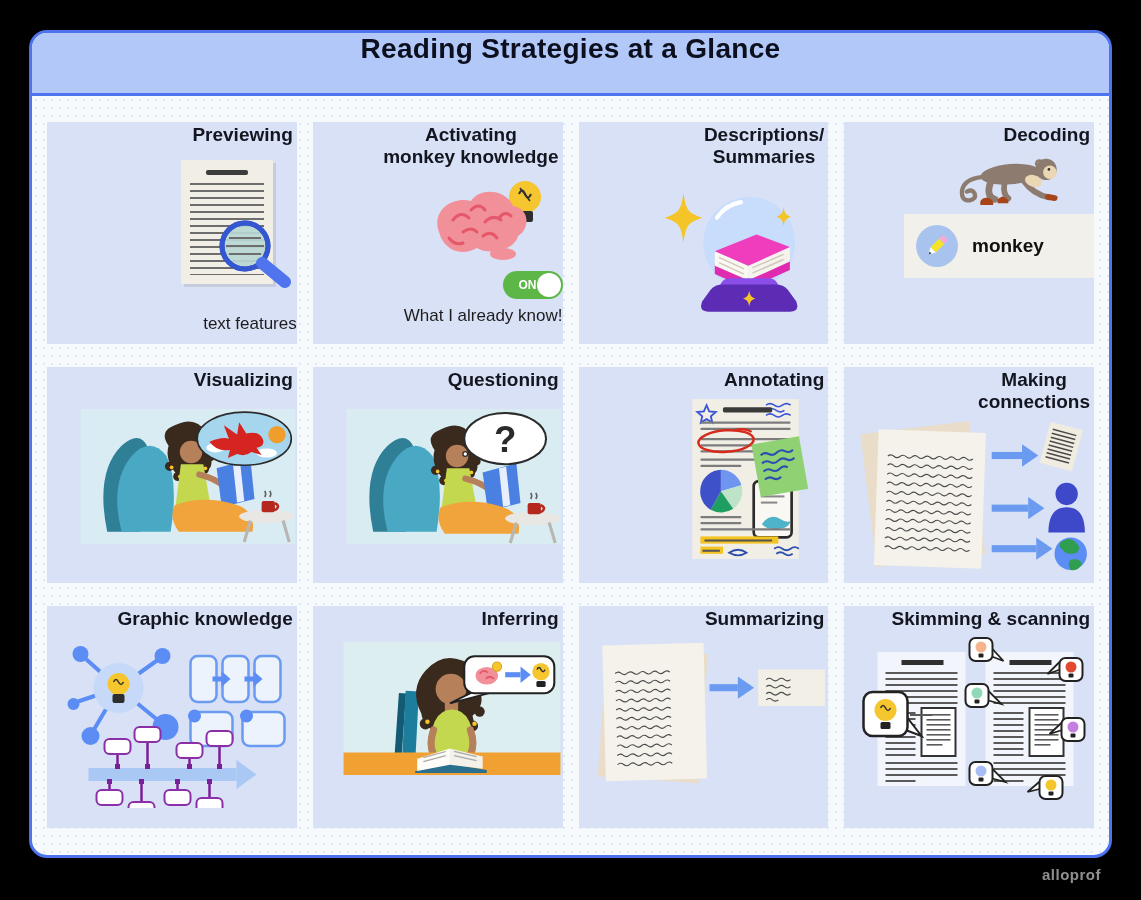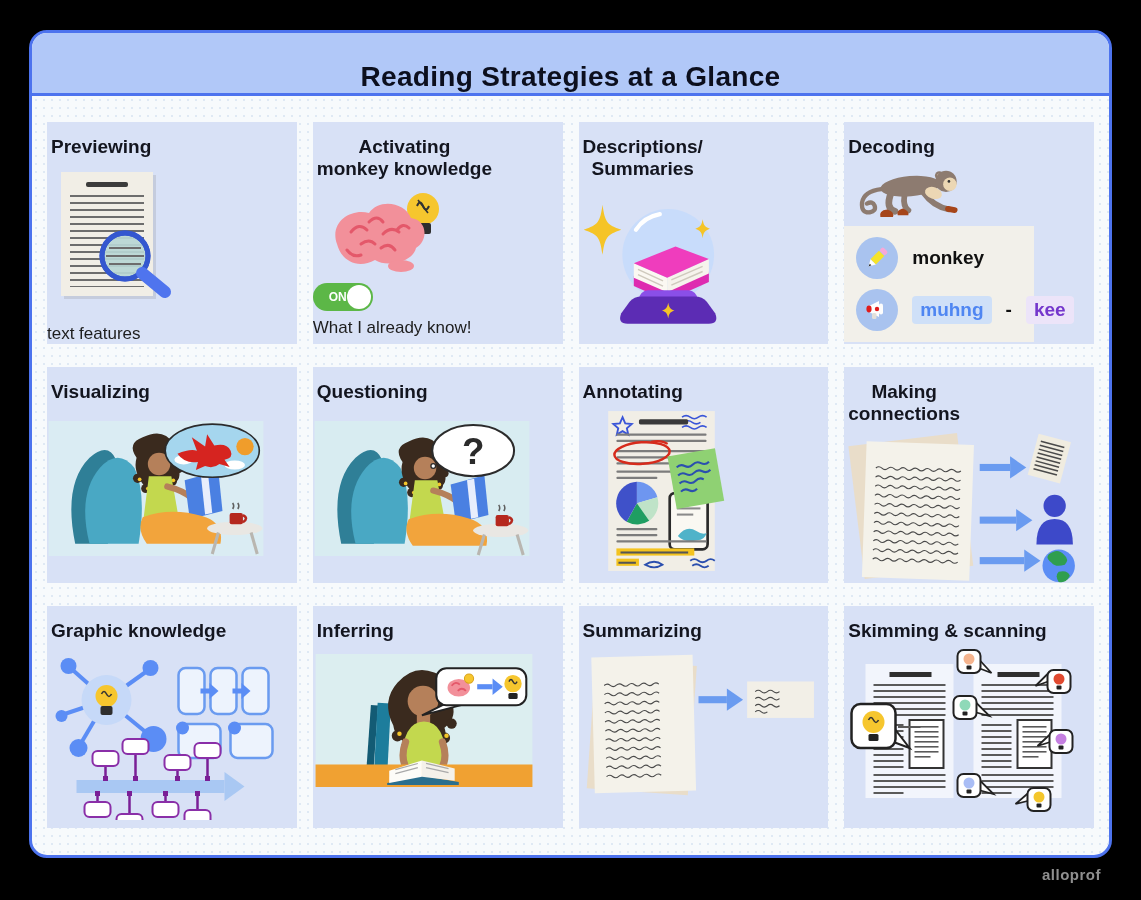--- a/index.html
+++ b/index.html
@@ -5,30 +5,30 @@
   html,body{margin:0;padding:0;}
   body{width:1141px;height:900px;background:#000;overflow:hidden;position:relative;
        font-family:"Liberation Sans","DejaVu Sans",sans-serif;}
   .stage{position:absolute;inset:0;}
 
   .panel{position:absolute;left:29px;top:30px;width:1083px;height:828px;box-sizing:border-box;
          background:var(--body-bg,#f7fafc);border:3px solid var(--panel-border,#4d73ee);
          border-radius:18px;overflow:hidden;}
   .header{height:60px;background:var(--header-bg,#b1c8f8);
           border-bottom:3px solid var(--panel-border,#4d73ee);
-          display:flex;align-items:flex-end;justify-content:center;}
+          display:flex;align-items:flex-start;justify-content:center;}
   .header-title{font-size:28px;font-weight:800;color:#0c0f1e;letter-spacing:.3px;}
 
   .body-grid{box-sizing:border-box;height:762px;padding:26px 15px 33px;
              display:grid;grid-template-columns:repeat(4,1fr);
              grid-template-rows:222px 216px 222px;gap:23px 16px;
              background-image:radial-gradient(circle,#dfe9f4 1px,transparent 1.2px);
              background-size:8px 8px;}
-  .card{background:var(--card-bg,#d8e1f6);display:flex;flex-direction:column;align-items:flex-start;
-        padding-top:14px;box-sizing:border-box;overflow:hidden;}
+  .card{background:var(--card-bg,#d8e1f6);display:flex;flex-direction:column;align-items:flex-end;
+        padding-top:2px;box-sizing:border-box;overflow:hidden;}
   .card-title{font-weight:800;font-size:19px;line-height:1.16;color:var(--title-color,#13151f);
               text-align:center;white-space:pre-line;margin:0 4px 6px;}
   .card-caption{font-size:17px;color:#1d1d1d;}
 
   
   .doc-preview{position:relative;width:130px;height:130px;margin-top:8px;}
   .preview-paper{position:absolute;left:14px;top:0;width:92px;height:124px;background:#f1eee6;
                  box-shadow:3px 3px 0 rgba(110,110,110,.18);}
   .paper-headline{position:absolute;top:10px;left:25px;width:42px;height:5px;background:#3c3c3c;border-radius:2px;}
   .paper-lines{position:absolute;top:23px;left:9px;right:9px;bottom:9px;
@@ -167,34 +167,20 @@
               <svg width="26" height="26" viewBox="0 0 24 24">
                 <g transform="rotate(45 12 12)">
                   <rect x="8.5" y="1" width="7" height="4.5" rx="1.5" fill="#f7a8d8"></rect>
                   <rect x="8.5" y="6" width="7" height="11" fill="#f5e32a"></rect>
                   <polygon points="8.5,17 15.5,17 12,23" fill="#fdfdfd"></polygon>
                   <polygon points="11,20.4 13,20.4 12,23" fill="#222"></polygon>
                 </g>
               </svg>
             </span>
             <span class="decode-word">monkey</span>
-          </div>
-          <div class="decode-row">
-            <span class="decode-circle">
-              <svg width="26" height="26" viewBox="0 0 26 26">
-                <polygon points="5,9 15,4 15,20 5,15" fill="#fdfdfd"></polygon>
-                <ellipse cx="5" cy="12" rx="2.6" ry="3.4" fill="#e01b1b"></ellipse>
-                <rect x="15" y="6.5" width="4" height="11" rx="2" fill="#fdfdfd"></rect>
-                <circle cx="13" cy="12" r="2.2" fill="#e01b1b"></circle>
-                <rect x="8" y="16" width="4.5" height="6" rx="1.5" fill="#e3e0da"></rect>
-              </svg>
-            </span>
-            <span class="syll syll-blue">muhng</span>
-            <span class="decode-dash">-</span>
-            <span class="syll syll-purple">kee</span>
           </div>
         </div>
       </div>
 
       <div class="card">
         <div class="card-title" style="margin-bottom:18px">Visualizing</div>
         <svg width="218" height="135" viewBox="0 0 210 132">
           <rect width="210" height="132" fill="#daecf3"></rect>
           <path d="M26,120 Q14,62 40,36 Q58,20 66,38 Q60,80 58,120 Z" fill="#2f7f97"></path>
           <path d="M40,120 Q28,72 50,46 Q68,26 84,46 Q96,72 88,120 Z" fill="#49a8c4"></path>

